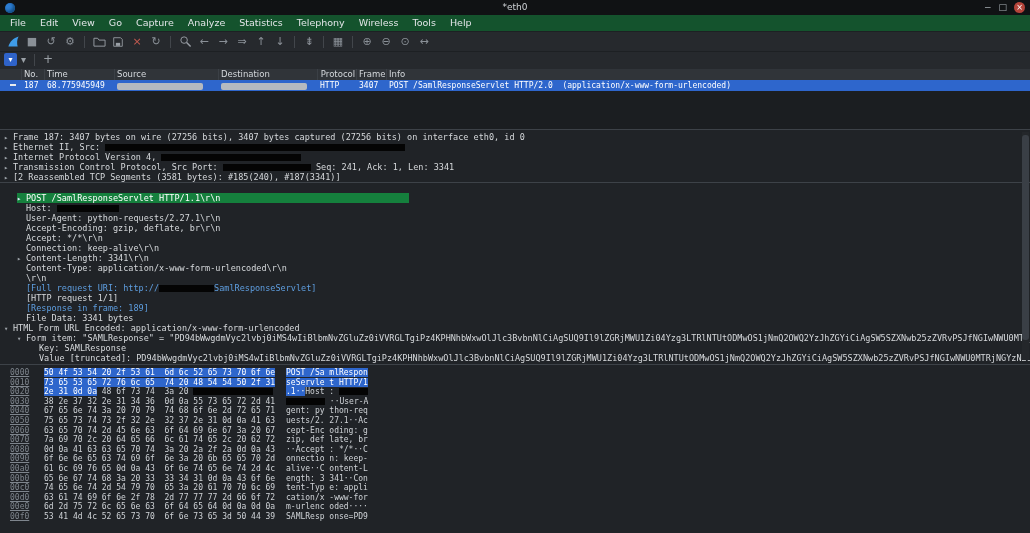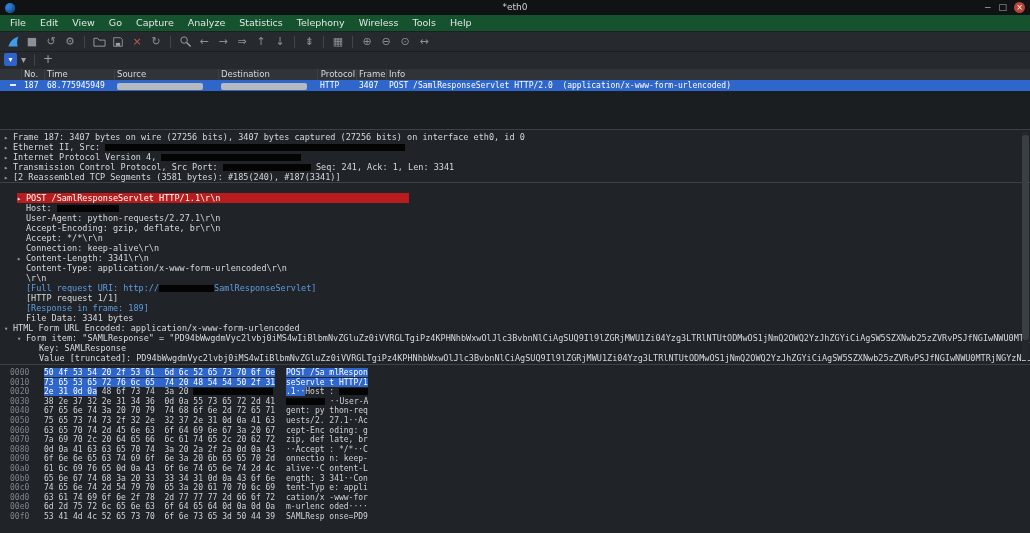--- a/index.html
+++ b/index.html
@@ -64,33 +64,33 @@
 
   .pane-sep { height:1px; background:#3d4248; flex:none; }
 
   
   .details { height:234px; background:#202327; flex:none; position:relative;
              font-family:"DejaVu Sans Mono", monospace; font-size:8.5px; color:#d6d9dc;
              padding-top:2px; overflow:hidden; }
   .det-line { height:10px; line-height:10px; white-space:pre; overflow:hidden; padding-left:4px; }
   .det-hr { height:1px; background:#3d4248; }
   .arrow { display:inline-block; width:9px; color:#9aa0a6; font-size:7px; }
-  .det-sel { background:#b91c1c; color:#fff; display:inline-block; min-width:392px; }
+  .det-sel { background:#15803d; color:#fff; display:inline-block; min-width:392px; }
   .det-sel .arrow { color:#dce6f5; }
   .det-hl { background:rgba(90,130,200,0.18); display:inline-block; padding-right:16px;margin-top:18px; }
   .link { color:#5e9ee0; }
   .redact { display:inline-block; background:#040404; height:7px; vertical-align:middle; }
   .vscroll { position:absolute; right:1px; top:2px; width:7px; height:228px; background:#24272b; }
   .vthumb { width:7px; height:205px; margin-top:3px; background:#3a3f46; border-radius:3px; }
 
   
   .hexpane { flex:1; background:#202327; font-family:"DejaVu Sans Mono", monospace;
              font-size:8px; color:#cfd3d7; padding:3px 0 0 10px; overflow:hidden; }
   .hex-row { height:9.6px; line-height:9.6px; white-space:pre; }
-  .hex-off { display:inline-block; width:34px; color:#7e858d; }
+  .hex-off { display:inline-block; width:34px; color:#7e858d;text-decoration:underline; }
   .hex-bytes { display:inline-block; width:242px; }
   .hex-ascii { display:inline-block; }
   .hex-sel { background:#2e66cc; color:#fff; }
 </style>
 </head>
 <body>
 
 <div class="window">
 
   <div class="titlebar">

